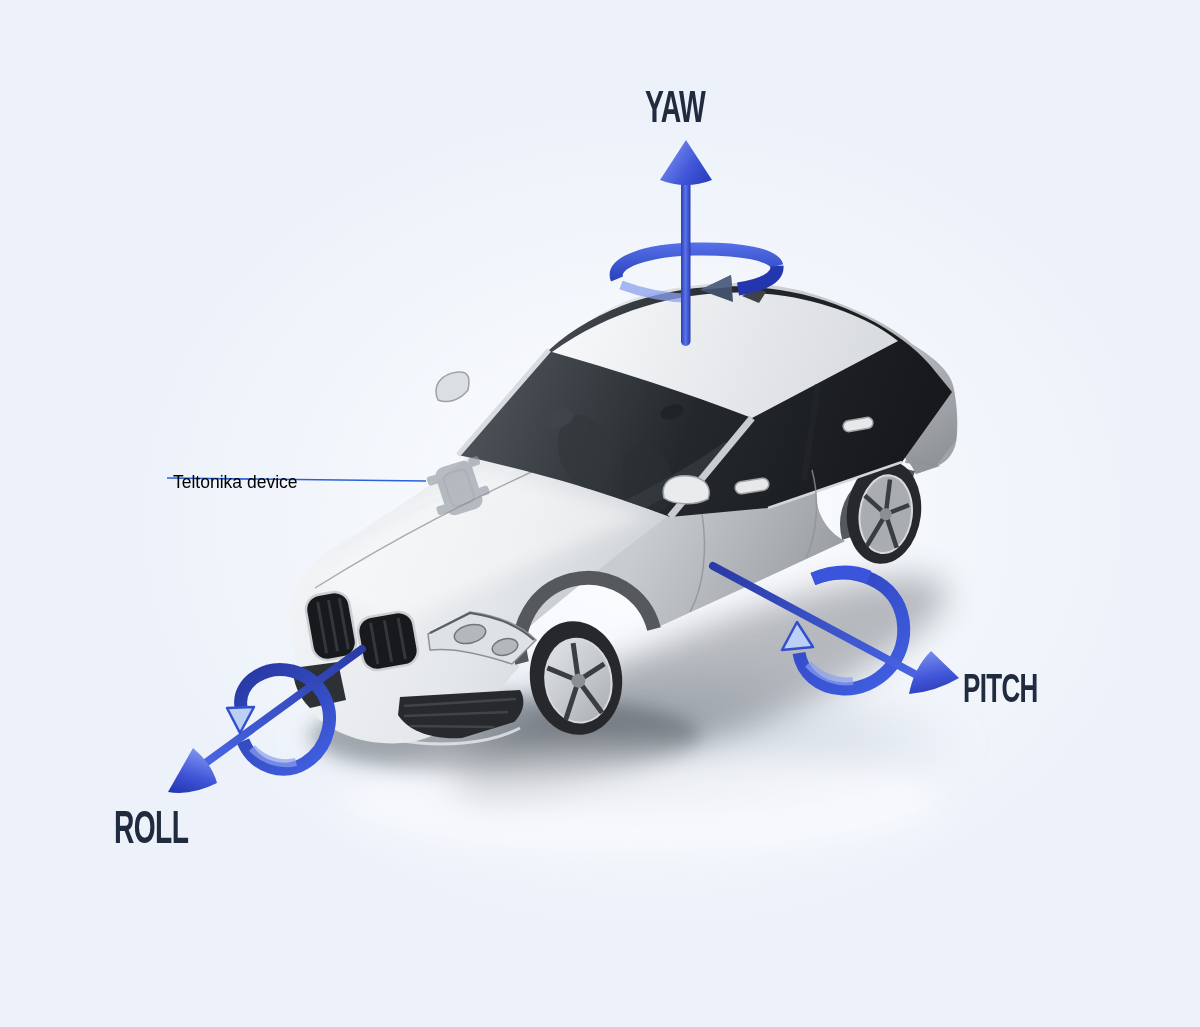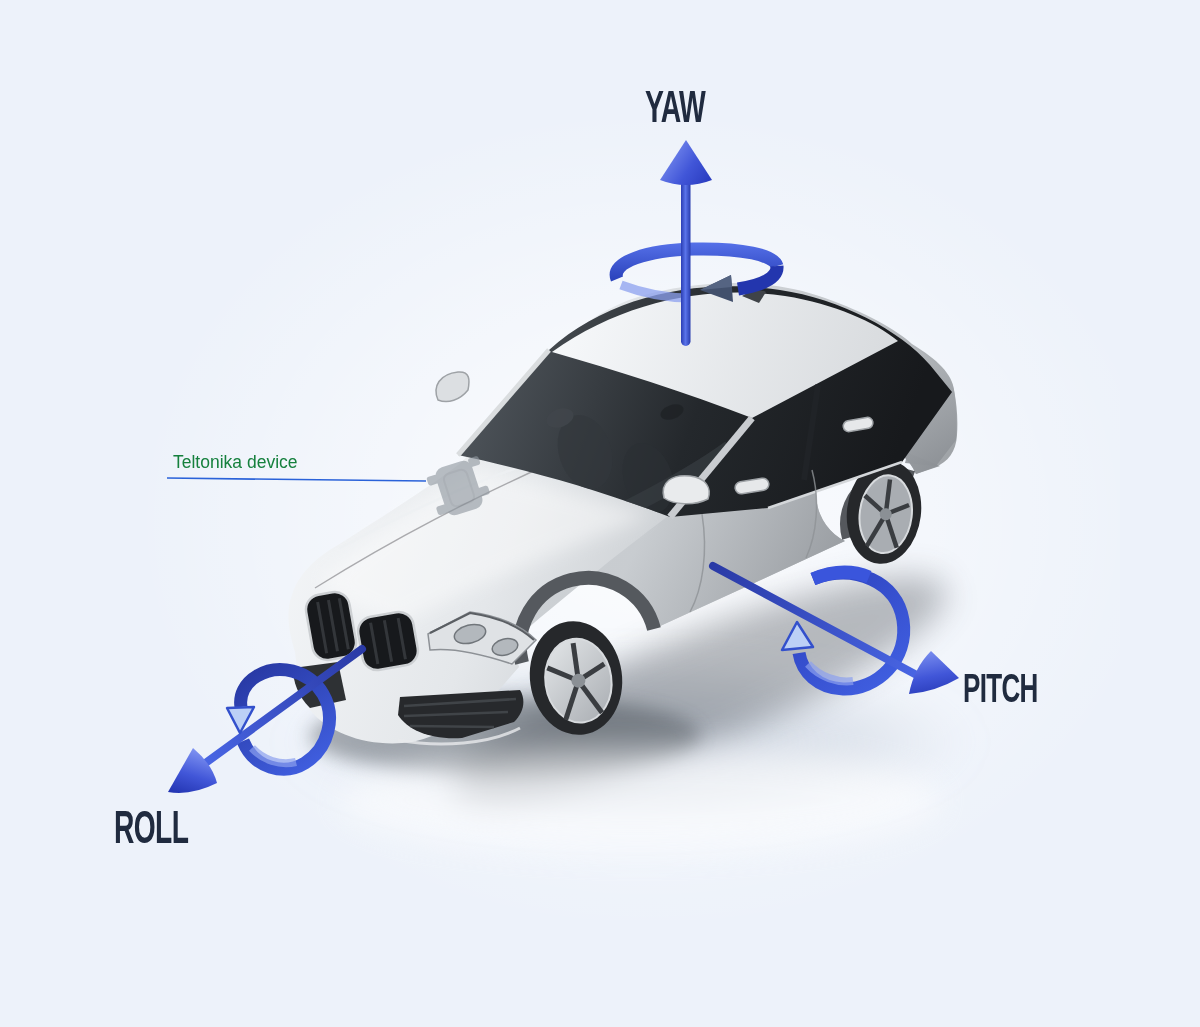--- a/index.html
+++ b/index.html
@@ -18,22 +18,22 @@
     line-height:1;
     letter-spacing:-1px;
     transform-origin:left top;
     white-space:nowrap;
     user-select:none;
   }
   .axis-label.yaw{left:645px;top:84px;font-size:45px;transform:scaleX(0.63);}
   .axis-label.pitch{left:963px;top:668px;font-size:40px;transform:scaleX(0.65);}
   .axis-label.roll{left:114px;top:803px;font-size:47px;transform:scaleX(0.60);}
   .device-label{
-    position:absolute;left:173px;top:452px;
-    font-size:17.5px;color:#15803d;line-height:1.2;
+    position:absolute;left:173px;top:472px;
+    font-size:17.5px;color:#000000;line-height:1.2;
     white-space:nowrap;user-select:none;
   }
 </style>
 </head>
 <body>
 
 <div class="stage">
 
 <svg width="1200" height="1027" viewBox="0 0 1200 1027">
   <defs>

